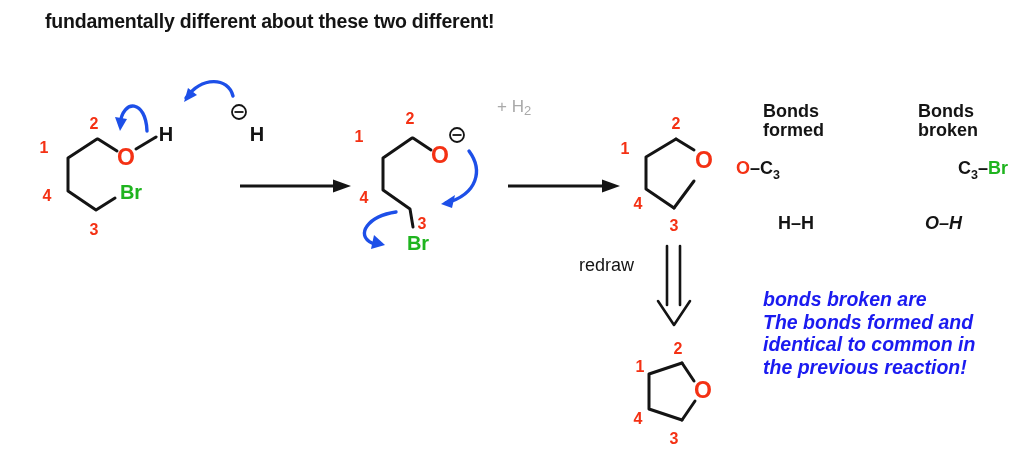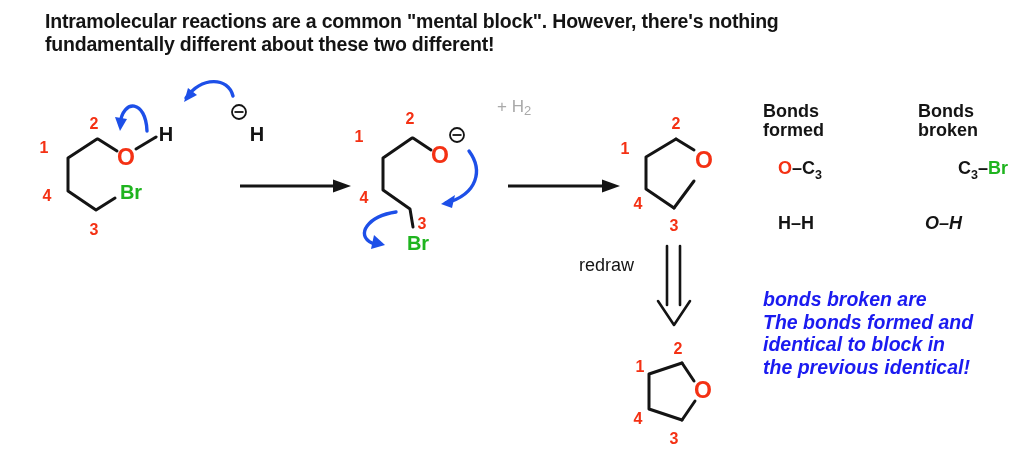--- a/index.html
+++ b/index.html
@@ -38,21 +38,20 @@
 
   .note { position:absolute; left:763px; top:288px; font-size:19.5px; font-weight:bold;
           font-style:italic; color:var(--c-note-blue,#1b1bf0); line-height:22.5px; }
 </style>
 </head>
 <body>
 
 <div class="stage">
 
   <div class="title">
-    <div>Intramolecular reactions are a common "mental block". However, there's nothing</div>
     <div>fundamentally different about these two different!</div>
   </div>
 
   <svg class="scheme" viewBox="0 0 1028 464">
 
     <g>
       <path class="bond" d="M97,139 L68,158 L68,191 L96,210 L115,198"></path>
       <path class="bond" d="M98,139 L117,151"></path>
       <path class="bond" d="M136,149 L156,137"></path>
       <text class="atom atom-o" x="126" y="165">O</text>
@@ -151,27 +150,27 @@
 
   <div class="abs thead" style="left:763px; top:102px;">
     <div>Bonds</div>
     <div>formed</div>
   </div>
   <div class="abs thead" style="left:918px; top:102px;">
     <div>Bonds</div>
     <div>broken</div>
   </div>
 
-  <div class="abs tcell" style="left:778px; top:158px;"><span class="red-t">O</span><span>–</span><span>C</span><sub>3</sub></div>
+  <div class="abs tcell" style="left:736px; top:158px;"><span class="red-t">O</span><span>–</span><span>C</span><sub>3</sub></div>
 
   <div class="abs tcell" style="left:922px; top:158px;margin-left:36px;"><span>C</span><sub>3</sub><span>–</span><span class="green-t">Br</span></div>
 
   <div class="abs tcell" style="left:778px; top:213px;">H–H</div>
   <div class="abs tcell" style="left:925px; top:213px;font-style:italic;">O–H</div>
 
   <div class="note">
     <div>bonds broken are</div>
     <div>The bonds formed and</div>
-    <div>identical to block in</div>
-    <div>the previous identical!</div>
+    <div>identical to common in</div>
+    <div>the previous reaction!</div>
   </div>
 
 </div>
 
 </body></html>

